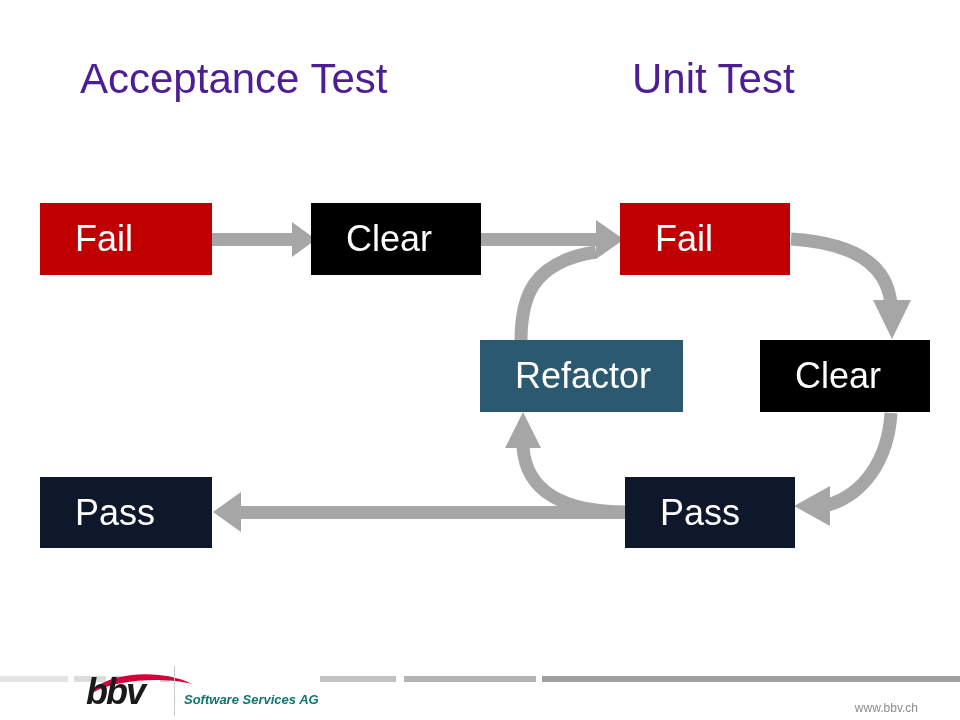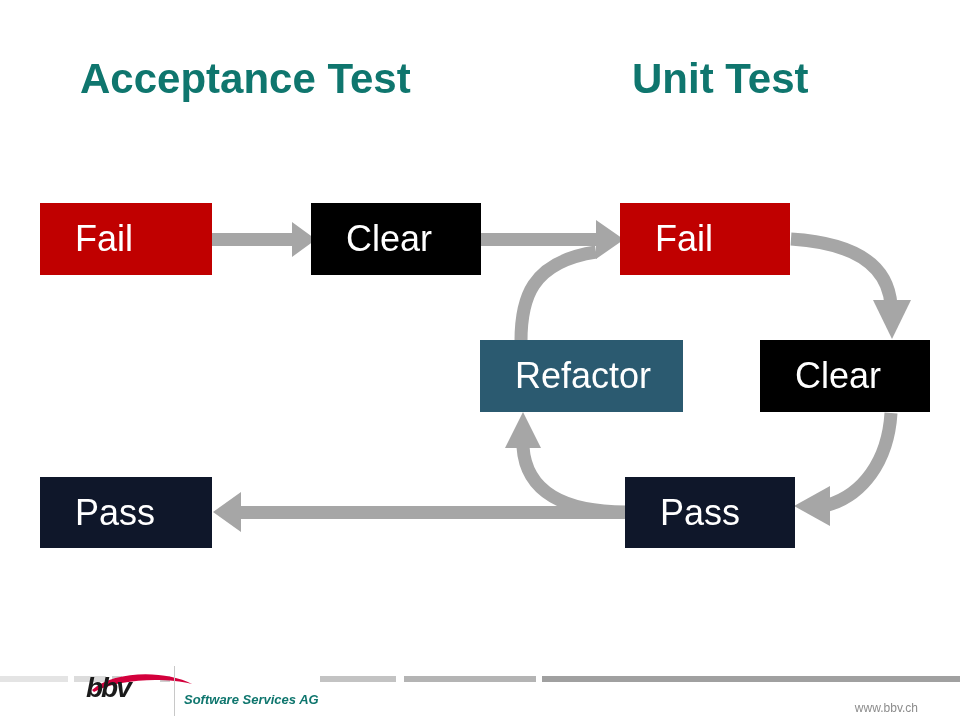--- a/index.html
+++ b/index.html
@@ -12,22 +12,22 @@
   #slide {
     position: relative;
     width: 960px; height: 720px;
     background: #ffffff;
   }
 
   
   .title {
     position: absolute;
     font-size: 42px;
-    font-weight: 700;
-    color: #0f766e;
+    font-weight: 400;
+    color: #4c1d95;
     letter-spacing: 0px;
     white-space: nowrap;
     line-height: 1;
   }
   #title-acceptance { left: 80px;  top: 58px; }
   #title-unit       { left: 632px; top: 58px; }
 
   
   #arrow-layer {
     position: absolute;
@@ -77,21 +77,21 @@
 
   #logo-wrap {
     position: absolute;
     left: 86px; top: 2px;
     width: 240px; height: 50px;
   }
   #bbv-text {
     position: absolute;
     left: 0px; top: 8px;
     font-family: "Liberation Sans", sans-serif;
-    font-size: 28px;
+    font-size: 36px;
     font-weight: bold;
     font-style: italic;
     color: #1a1a1a;
     letter-spacing: -2px;
     line-height: 1;
   }
   #bbv-swoosh { position: absolute; left: 2px; top: 2px; }
   #bbv-tagline {
     position: absolute;
     left: 98px; top: 26px;

